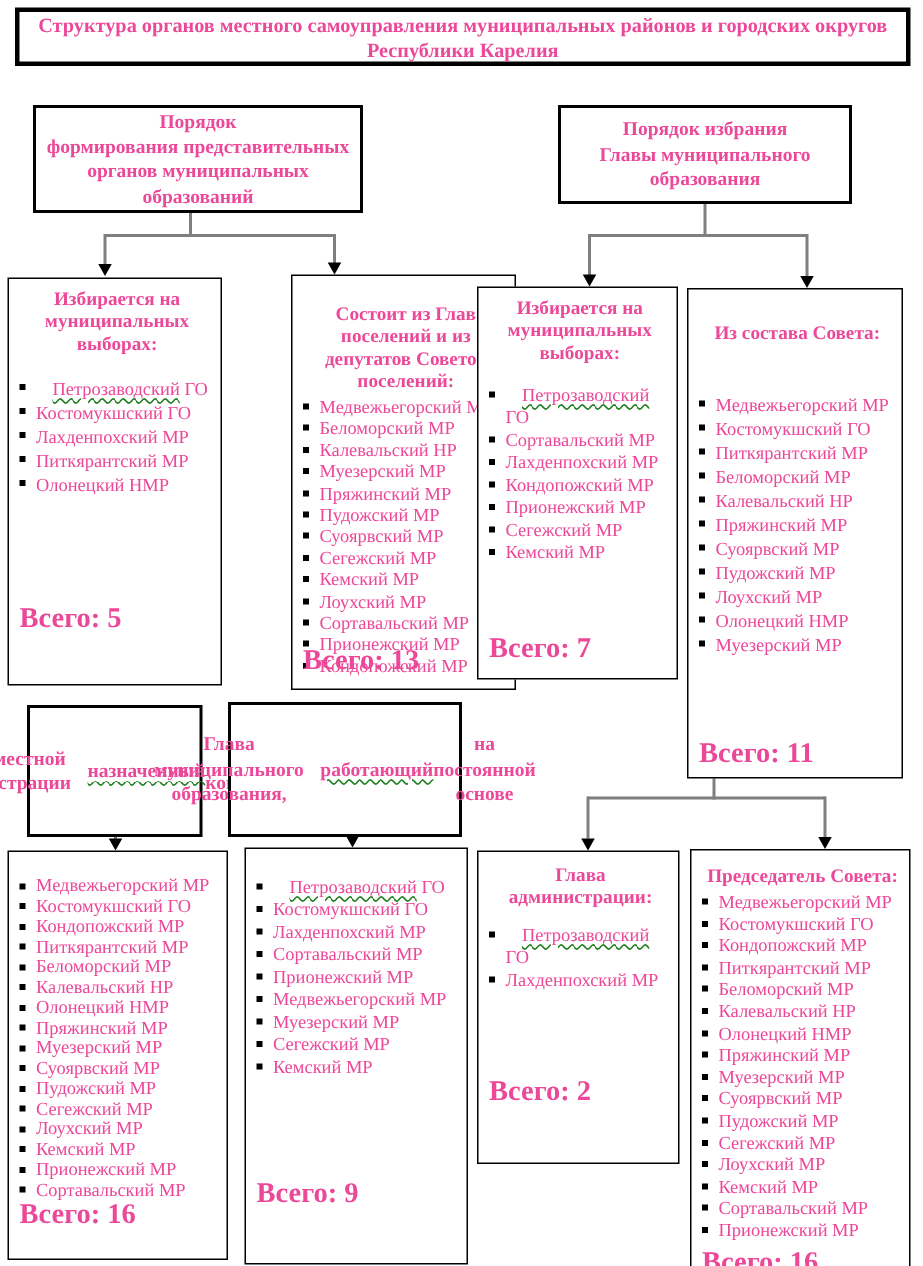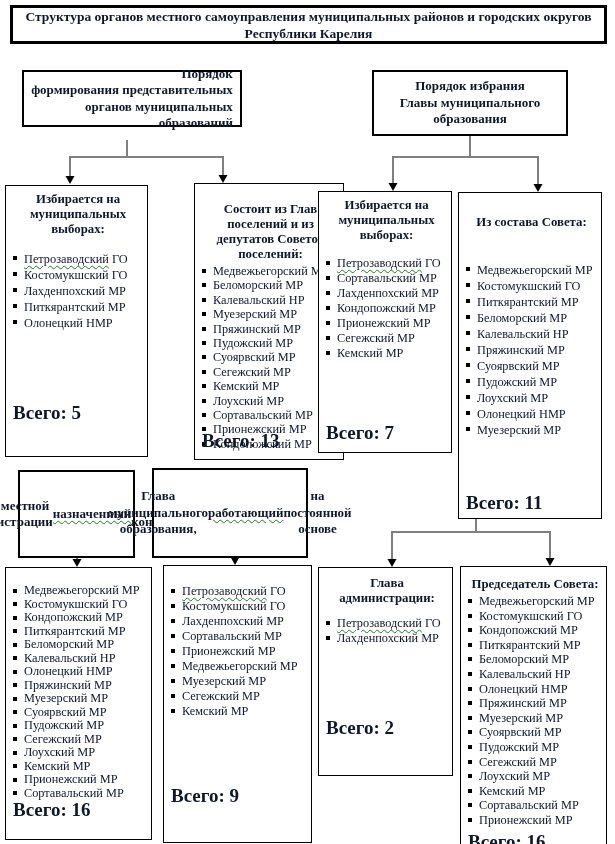--- a/index.html
+++ b/index.html
@@ -1,18 +1,18 @@
 <!DOCTYPE html>
 <html><head>
 <meta charset="utf-8">
 <style>
   html,body{margin:0;padding:0;background:#ffffff;}
   #canvas{
     position:relative;width:615px;height:844px;background:#ffffff;
-    font-family:"Liberation Serif",serif;color:#0f172a;overflow:hidden;
+    font-family:"Liberation Serif",serif;color:#ec4899;overflow:hidden;
   }
   .hdr{
     position:absolute;box-sizing:border-box;border:2px solid #000;background:#fff;
     display:flex;align-items:center;justify-content:center;text-align:center;
     font-weight:bold;font-size:13px;line-height:16.5px;white-space:pre-line;padding:2px;
   }
   #title-box{
     position:absolute;box-sizing:border-box;border:3px solid #000;background:#fff;
     display:flex;align-items:center;justify-content:center;text-align:center;
     font-weight:bold;font-size:13.5px;line-height:17px;white-space:pre-line;
@@ -24,26 +24,26 @@
   }
   .box-title{
     font-weight:bold;font-size:12.8px;line-height:15px;text-align:center;white-space:pre-line;
   }
   .list{margin:0;}
   .li{position:relative;padding-left:12px;font-size:12.3px;}
   .bullet{position:absolute;left:1px;top:5px;width:4px;height:4px;background:#000;}
   .total{position:absolute;left:7px;bottom:var(--tb,10px);font-weight:bold;font-size:19px;}
   .wavy{
     text-decoration-line:underline;text-decoration-style:wavy;
-    text-decoration-color:#1e7e1e;text-decoration-thickness:1px;text-underline-offset:2px;
+    text-decoration-color:#1e7e1e;text-decoration-thickness:1px;text-underline-offset:2px;margin-left:11px;
   }
   svg.connectors{position:absolute;left:0;top:0;pointer-events:none;}
 
   
-  #hdr-formation{left:22px;top:70px;width:220px;height:57px;text-align:right;}
+  #hdr-formation{left:22px;top:70px;width:220px;height:72px;}
   #hdr-election{left:372px;top:70px;width:196px;height:66px;}
   #hdr-admin{left:18px;top:470px;width:117px;height:88px;}
   #hdr-permanent{left:152px;top:468px;width:156px;height:90px;}
   #hdr-status{left:367px;top:470px;width:203px;height:48px;}
 
   #box-a{left:5px;top:185px;width:143px;height:272px;--tb:32px;}
   #box-b{left:160px;top:183px;width:150px;height:277px;--tb:7px;padding-top:18px;margin-left:34px;}
   #box-c{left:318px;top:191px;width:134px;height:262px;--tb:8px;}
   #box-d{left:458px;top:192px;width:144px;height:327px;--tb:4px;padding-top:22px;}
   #box-e{left:5px;top:567px;width:147px;height:273px;--tb:18px;padding-top:4px;}

